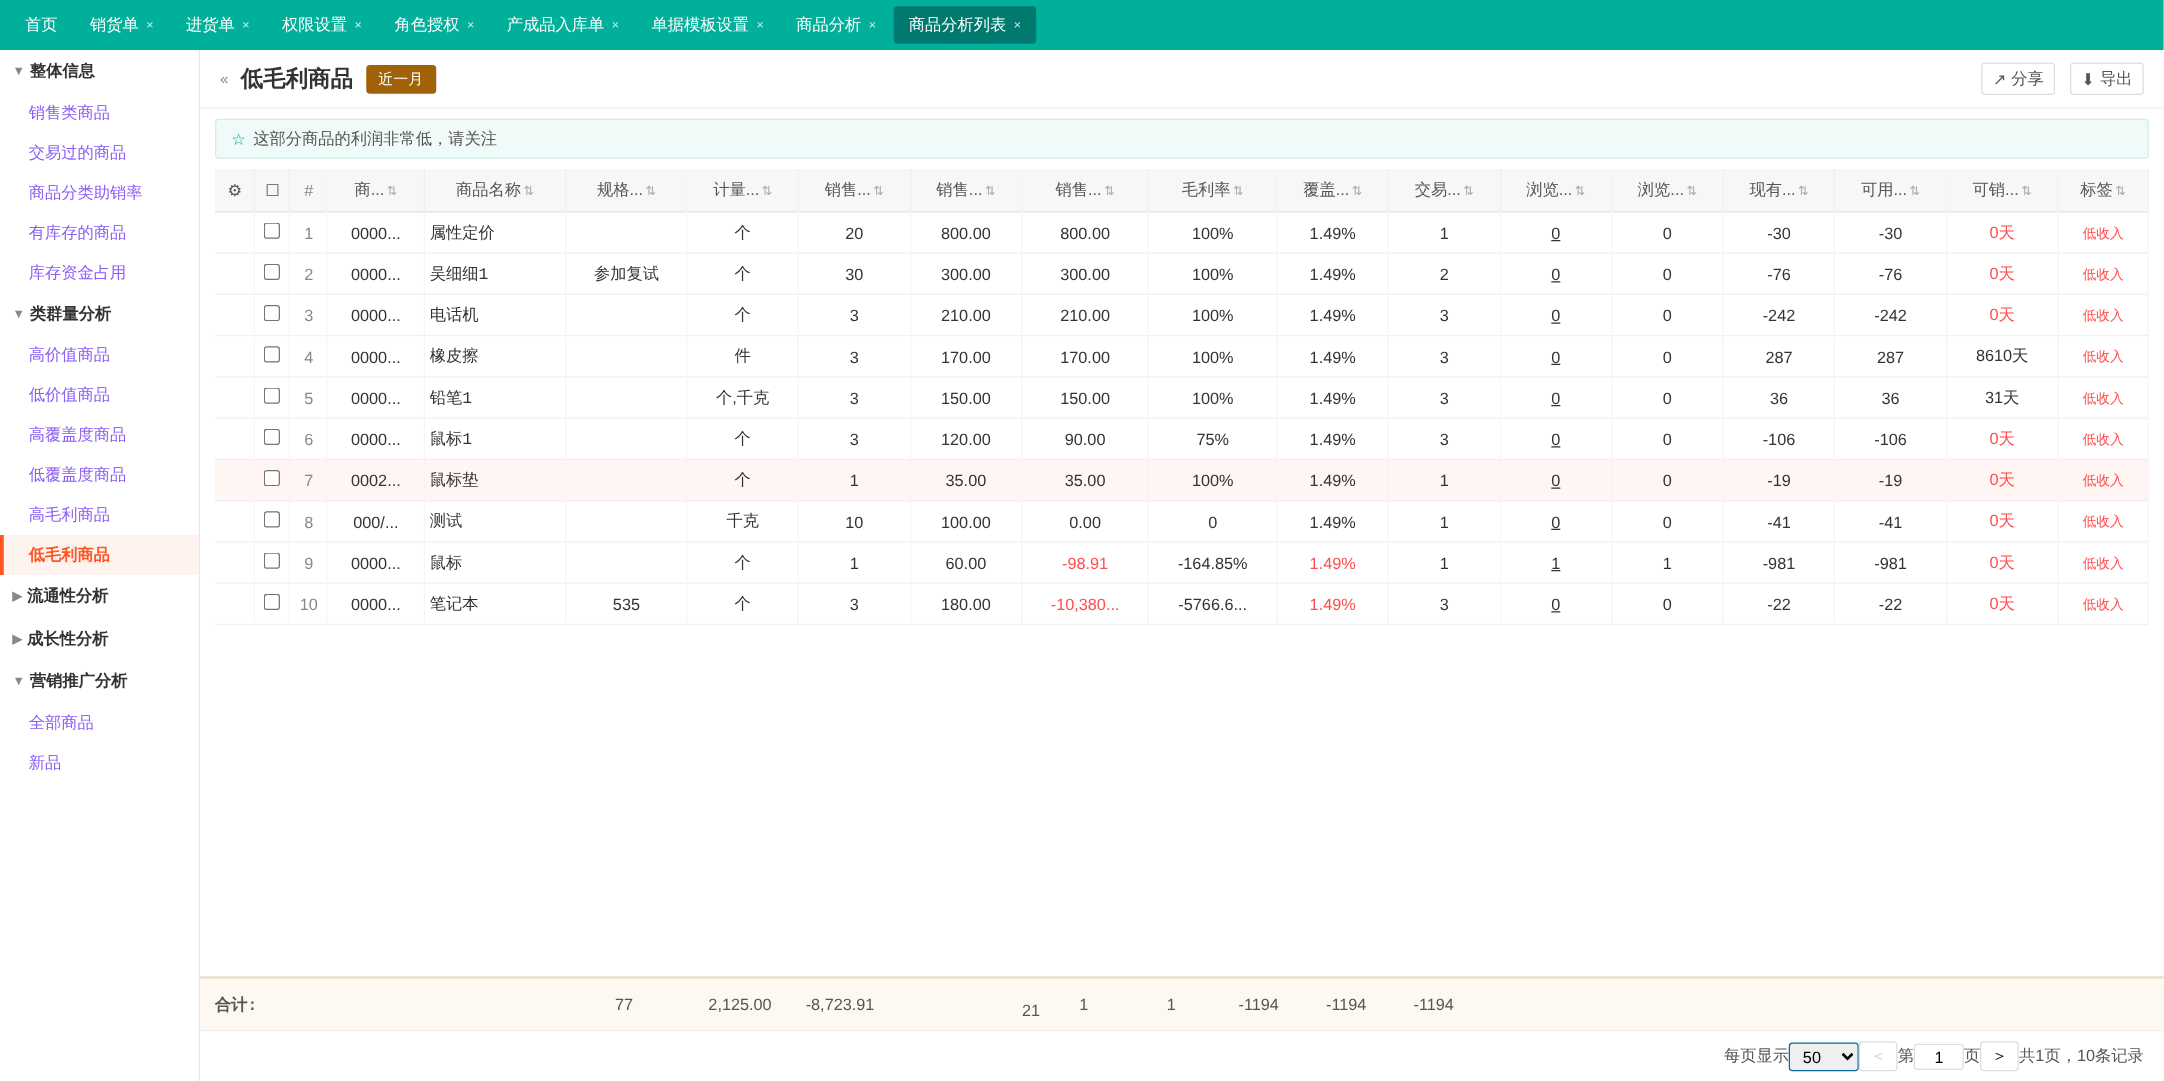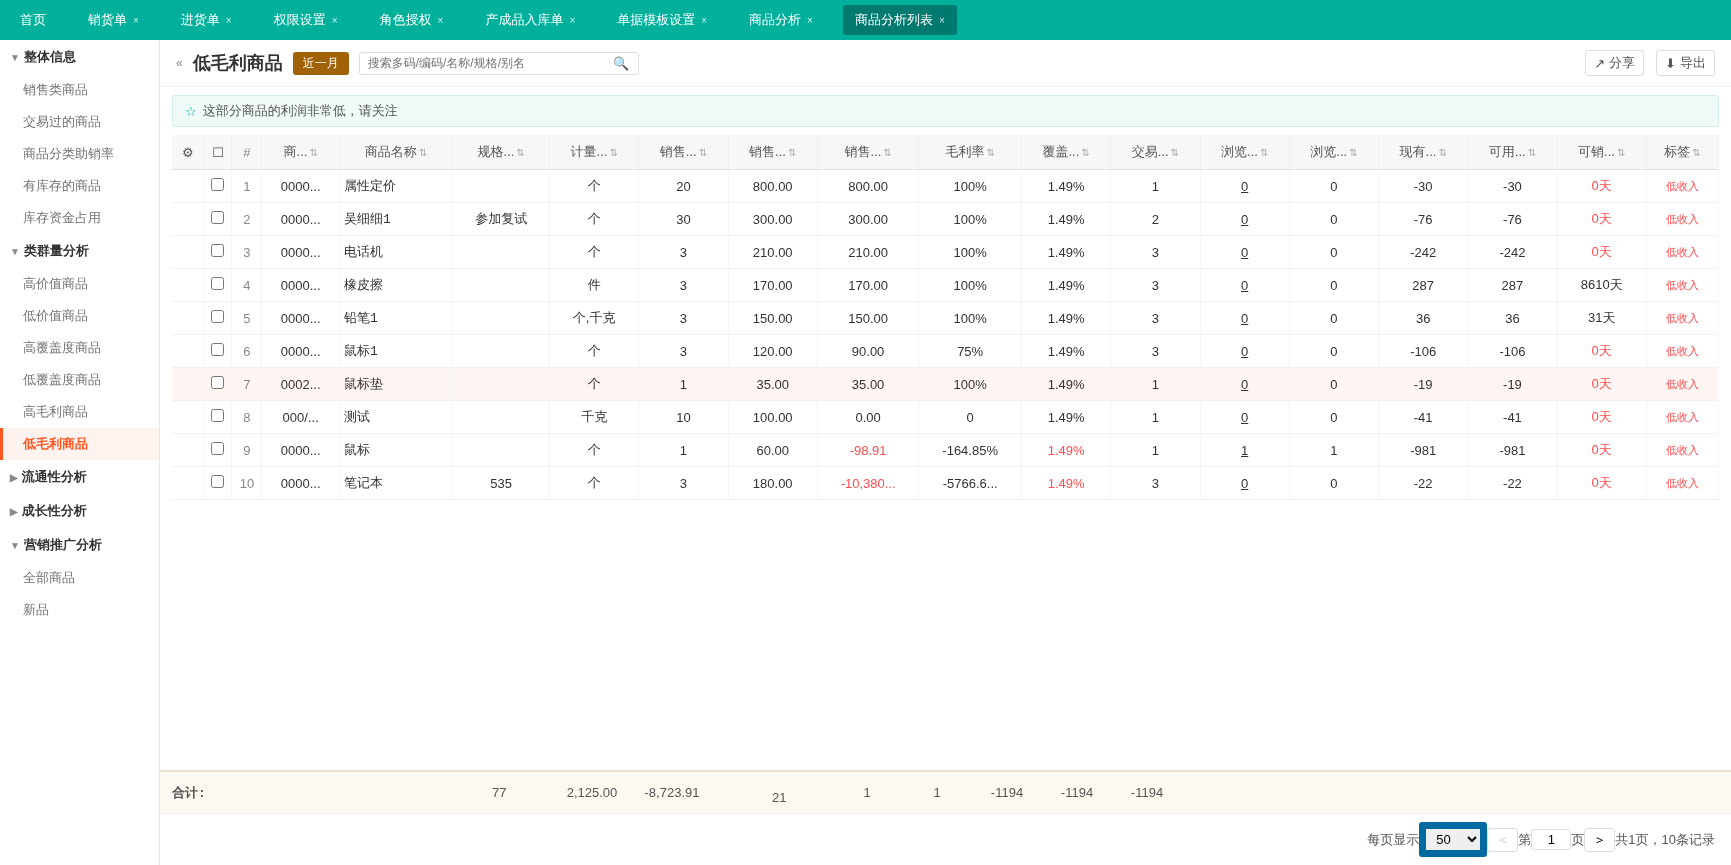--- a/index.html
+++ b/index.html
@@ -6,21 +6,21 @@
     body { background: #f5f5f5; overflow-x: hidden; }
 
     
     .top-nav {
       background: #00b09b;
       display: flex;
       align-items: center;
       height: 40px;
       padding: 0 8px;
       color: #fff;
-      gap: 18px;
+      gap: 2px;
     }
     .nav-item {
       padding: 6px 12px;
       cursor: pointer;
       white-space: nowrap;
       color: #fff;
       border-radius: 3px;
       display: flex;
       align-items: center;
       gap: 4px;
@@ -45,21 +45,21 @@
       padding: 8px 10px;
       color: #333;
       font-weight: bold;
       cursor: pointer;
       gap: 4px;
     }
     .sidebar-group-title .arrow { font-size: 10px; color: #888; }
     .sidebar-item {
       padding: 7px 10px 7px 20px;
       cursor: pointer;
-      color: #737373;
+      color: #8b5cf6;
       border-left: 3px solid transparent;
     }
     .sidebar-item.active {
       background: #fff3f0;
       color: #ff5722;
       border-left: 3px solid #ff5722;
       font-weight: bold;
     }
 
     
@@ -203,21 +203,21 @@
       display: flex;
       align-items: center;
       justify-content: flex-end;
       padding: 8px 16px;
       border-top: 1px solid #f0f0f0;
       gap: 0;
       font-size: 12px;
       color: #555;
     }
     .pagination-bar select {
-      border: 7px solid #0369a1;
+      border: 1px solid #0369a1;
       border-radius: 3px;
       padding: 2px 6px;
     }
     .pagination-bar .page-nav-btn {
       border: 1px solid #ddd;
       background: #fff;
       border-radius: 3px;
       padding: 2px 8px;
       cursor: pointer;
     }
@@ -320,24 +320,20 @@
     <div class="sidebar-item">全部商品</div>
     <div class="sidebar-item">新品</div>
   </aside>
 
   <main class="main-content">
 
     <div class="page-header">
       <span class="collapse-icon">«</span>
       <span class="page-title">低毛利商品</span>
       <button class="filter-btn">近一月</button>
-      <div class="search-box">
-        <input type="text" placeholder="搜索多码/编码/名称/规格/别名" style="">
-        <span style="color:#aaa; cursor:pointer;">🔍</span>
-      </div>
       <div class="header-right">
         <div class="header-action-btn">
           <span>↗</span>
           <span>分享</span>
         </div>
         <div class="header-action-btn">
           <span>⬇</span>
           <span>导出</span>
         </div>
       </div>
@@ -587,21 +583,21 @@
           </tbody>
       </table>
     </div>
 
     <div class="total-row">
       <span style="min-width:320px; font-weight:bold;font-family:Liberation Mono, monospace;">合计:</span>
       <span style="min-width:60px; text-align:left;">77</span>
       <span style="min-width:80px; text-align:center;">2,125.00</span>
       <span style="min-width:80px; text-align:center;">-8,723.91</span>
       <span style="min-width:60px; text-align:center;"></span>
-      <span style="min-width:60px; text-align:left;margin-top:10px;">21</span>
+      <span style="min-width:60px; text-align:right;margin-top:10px;">21</span>
       <span style="min-width:70px; text-align:center;">1</span>
       <span style="min-width:70px; text-align:center;">1</span>
       <span style="min-width:70px; text-align:center;">-1194</span>
       <span style="min-width:70px; text-align:center;">-1194</span>
       <span style="min-width:70px; text-align:center;">-1194</span>
     </div>
 
     <div class="pagination-bar">
       <span>每页显示</span>
       <select>

